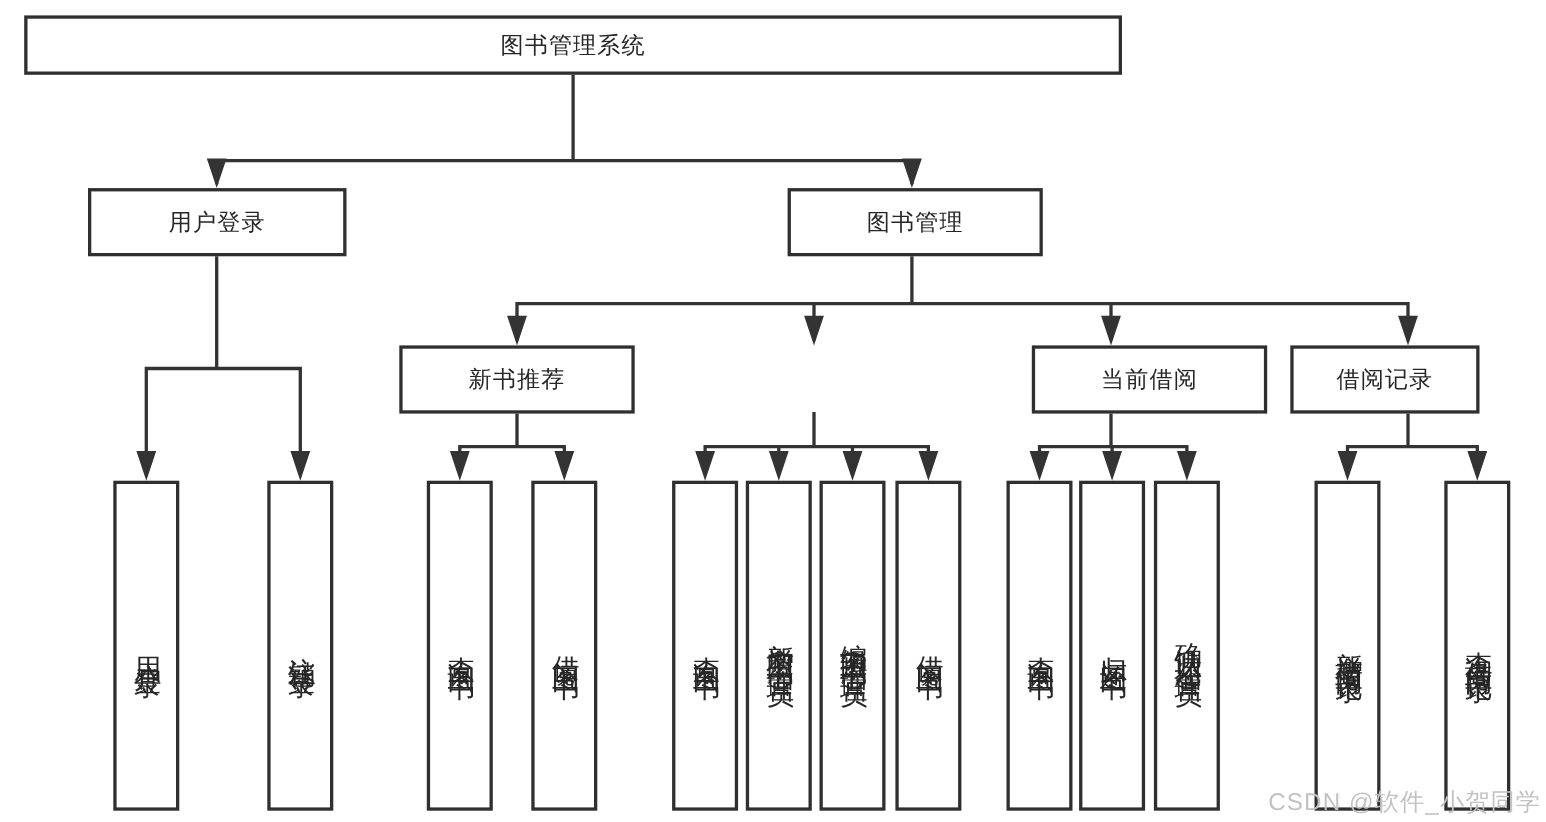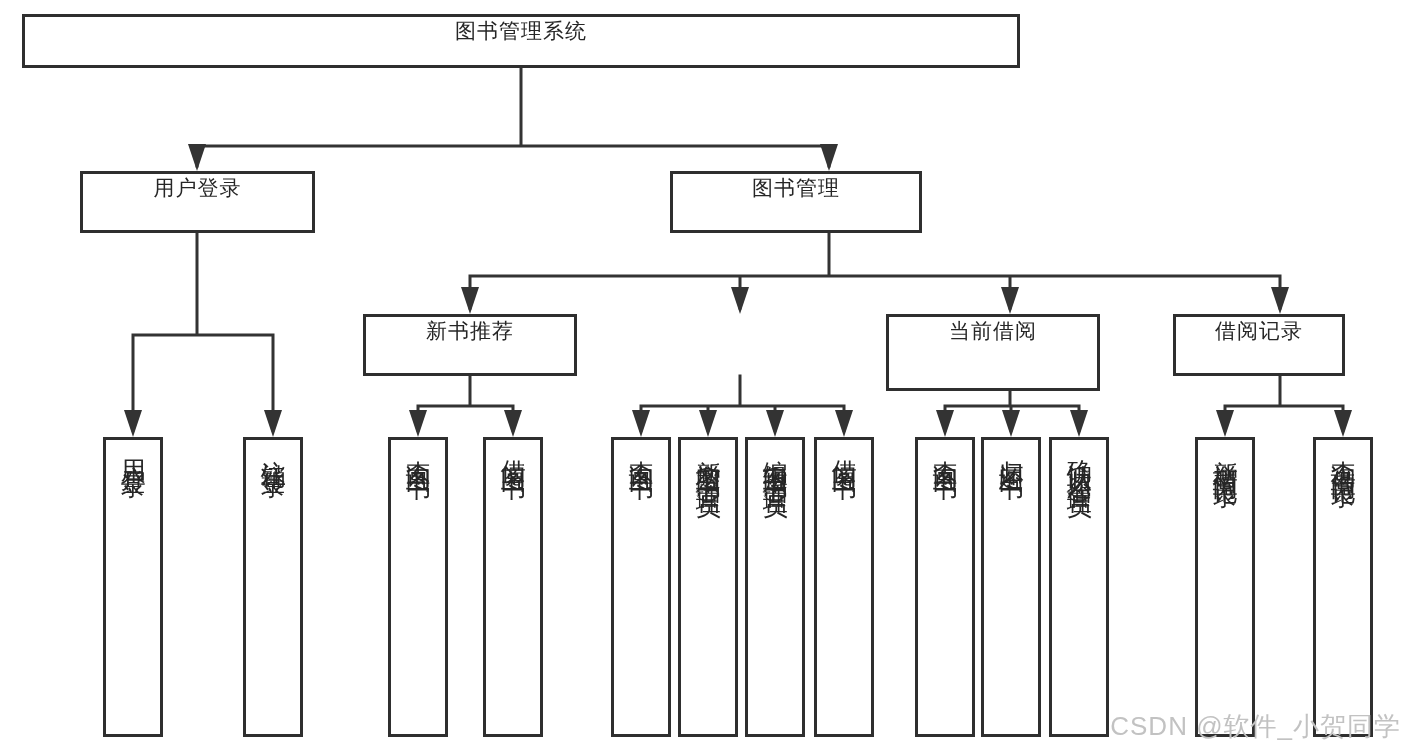--- a/index.html
+++ b/index.html
@@ -11,37 +11,37 @@
     overflow:hidden;
   }
   .connectors{position:absolute;left:0;top:0;z-index:1;}
   .connectors path{stroke:var(--line,#333);stroke-width:3;fill:none;stroke-linecap:square;}
   .connectors polygon{fill:var(--line,#333);stroke:none;}
   .node{
     position:absolute;z-index:2;
     box-sizing:border-box;
     border:3px solid var(--border,#333);
     background:#fff;
-    display:flex;align-items:flex-start;justify-content:center;
+    display:flex;align-items:center;justify-content:center;
     color:var(--text,#262626);
   }
   .h-node{font-size:21px;letter-spacing:1px;}
   .h-node span{white-space:nowrap;}
   .v-node{font-size:25px;}
   .v-node span{
     writing-mode:vertical-rl;
     text-orientation:mixed;
     letter-spacing:5px;
     line-height:1.1;
     white-space:nowrap;
   }
   .watermark{
     position:absolute;z-index:5;
     right:4px;bottom:3px;
-    font-size:26px;
+    font-size:22px;
     color:var(--watermark,#c2c2c2);
     letter-spacing:1px;
     white-space:nowrap;
   }
 </style>
 </head>
 <body>
 
 <div class="canvas">
 
@@ -81,28 +81,28 @@
     <polygon points="1334,410 1352,410 1343,437"></polygon>
   </svg>
 
   <div class="node h-node" style="left:22px;top:14px;width:998px;height:54px">
     <span>图书管理系统</span>
   </div>
 
   <div class="node h-node" style="left:80px;top:171px;width:235px;height:62px">
     <span>用户登录</span>
   </div>
-  <div class="node h-node" style="left:670px;top:171px;width:252px;height:62px">
+  <div class="node h-node" style="left:716px;top:171px;width:232px;height:62px">
     <span>图书管理</span>
   </div>
 
   <div class="node h-node" style="left:363px;top:314px;width:214px;height:62px">
     <span>新书推荐</span>
   </div>
-  <div class="node h-node" style="left:886px;top:314px;width:214px;height:77px">
+  <div class="node h-node" style="left:938px;top:314px;width:214px;height:62px">
     <span>当前借阅</span>
   </div>
   <div class="node h-node" style="left:1173px;top:314px;width:172px;height:62px">
     <span>借阅记录</span>
   </div>
 
   <div class="node v-node" style="left:103px;top:437px;width:60px;height:300px">
     <span>用户登录</span>
   </div>
   <div class="node v-node" style="left:243px;top:437px;width:60px;height:300px">

